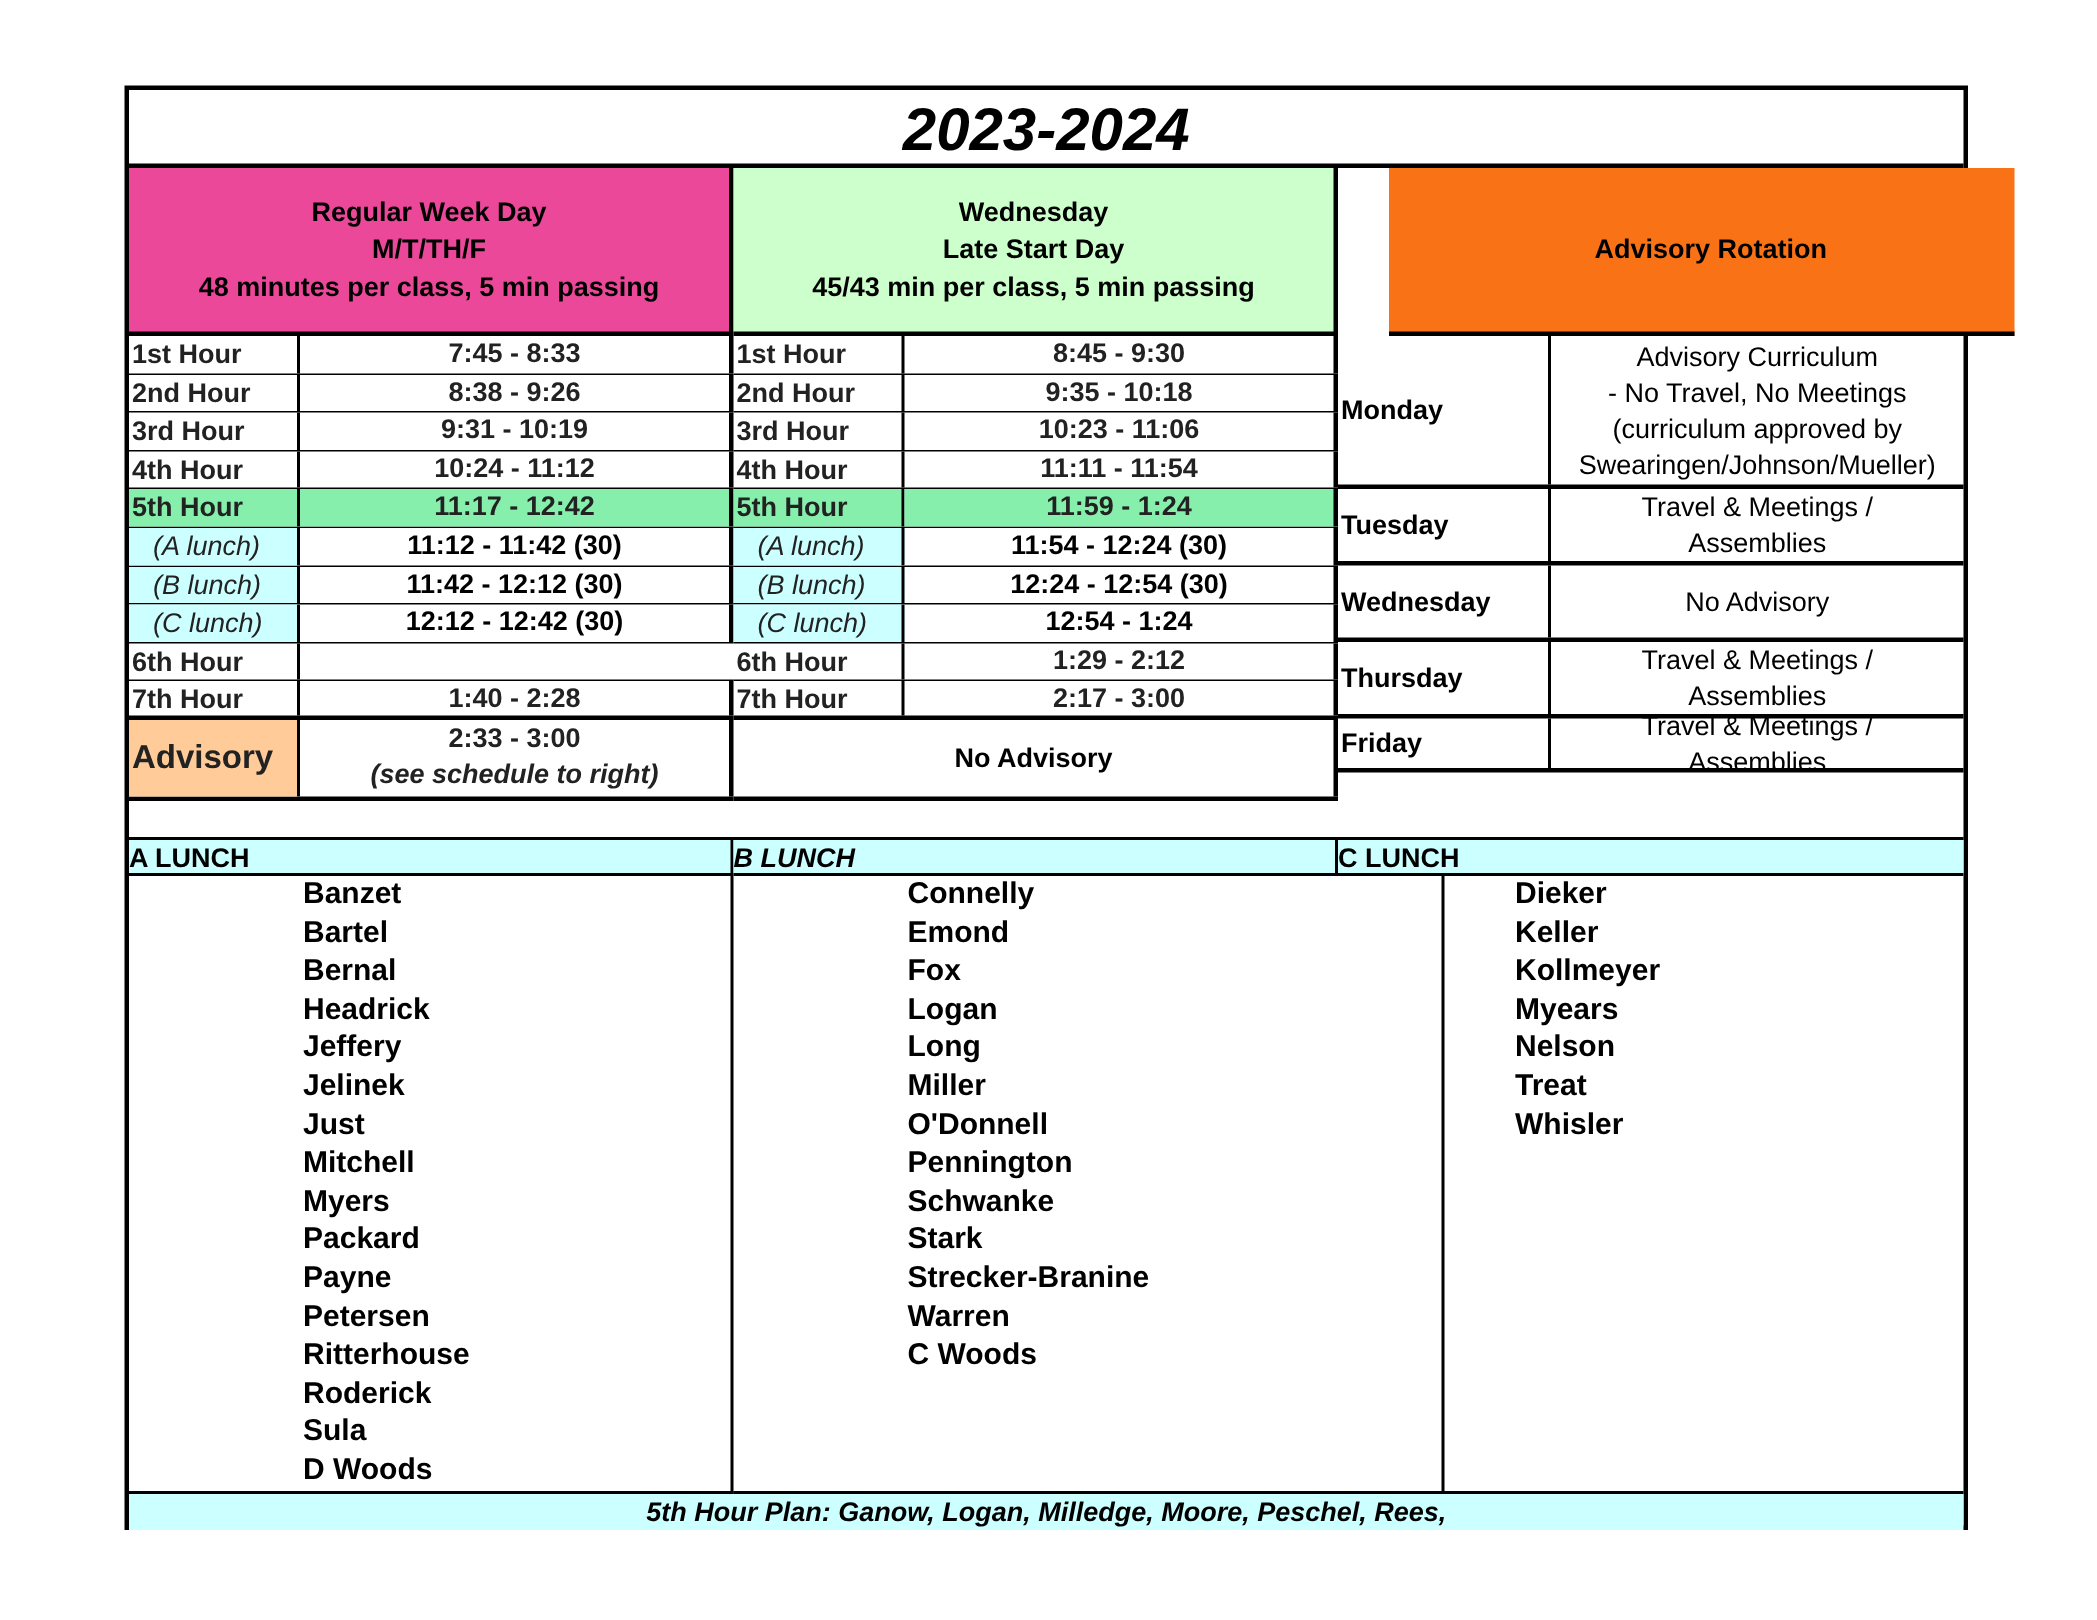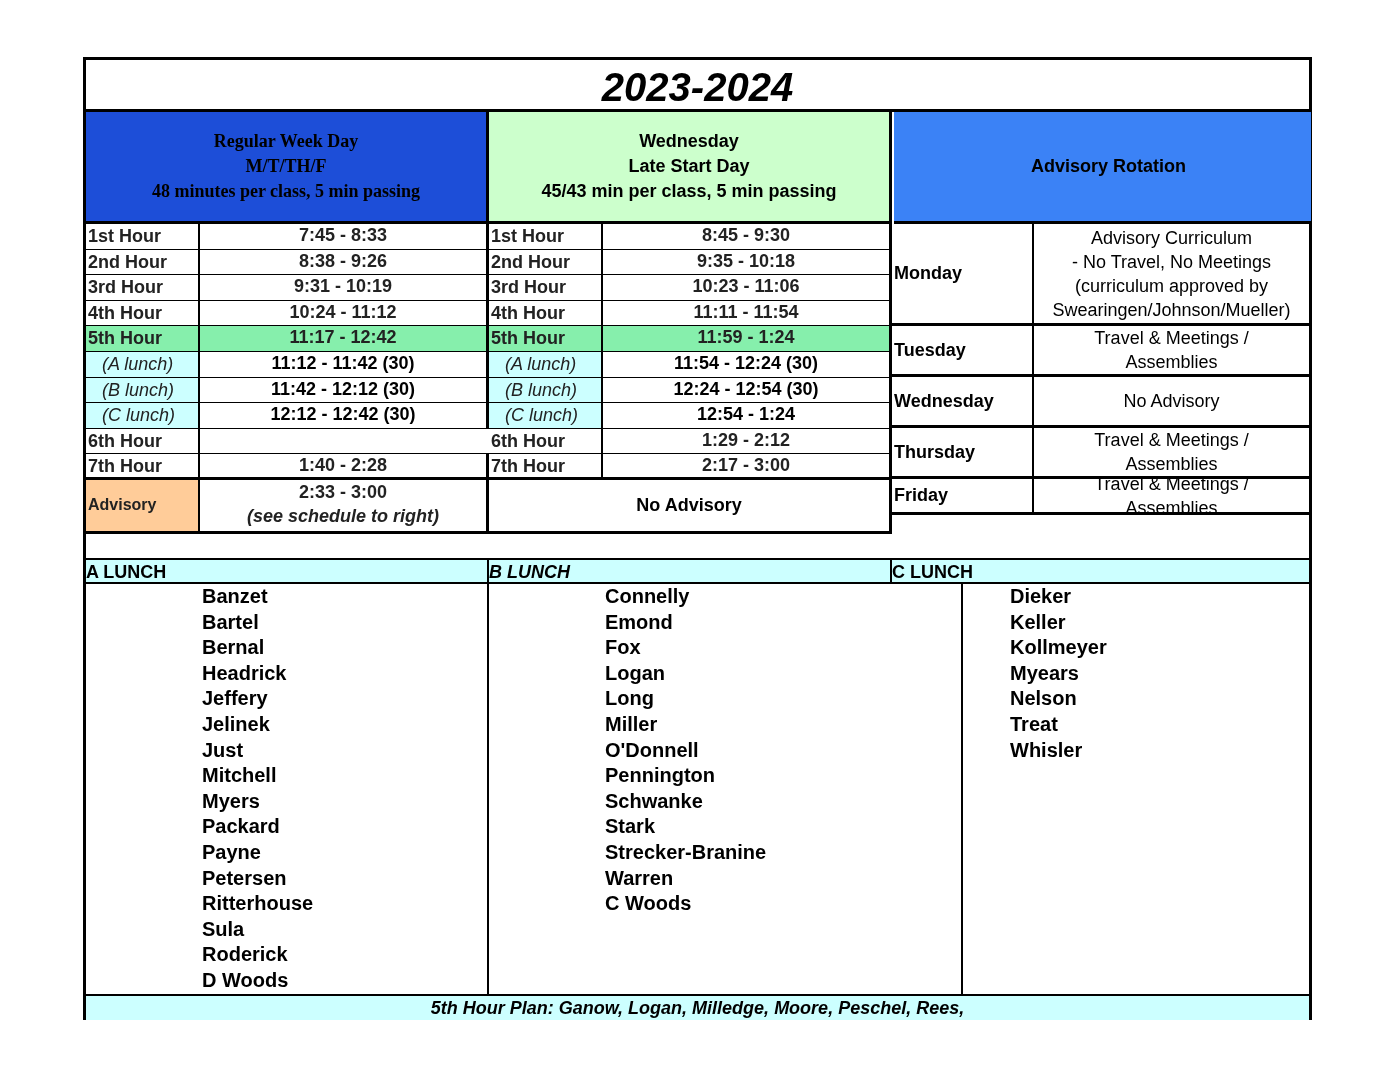--- a/index.html
+++ b/index.html
@@ -1,33 +1,33 @@
 <!DOCTYPE html>
 <html><head>
 <meta charset="utf-8">
 <style>
   html, body { margin:0; padding:0; background:#fff; }
   body { width:1398px; height:1080px; position:relative; font-family:"Liberation Sans", sans-serif; color:#000; }
   .sheet { position:absolute; left:83px; top:57px; width:1229px; height:963px; border:3px solid #000; box-sizing:border-box; }
   .abs { position:absolute; box-sizing:border-box; }
   .title { left:0; top:0; width:1223px; height:52px; text-align:center; font-size:40px; font-weight:bold; font-style:italic; line-height:54px; border-bottom:3px solid #000; }
   .hdr { top:52px; height:112px; display:flex; align-items:center; justify-content:center; flex-direction:column; font-weight:bold; font-size:18px; line-height:25px; text-align:center; border-bottom:3px solid #000; }
-  .hdr1 { left:0; width:403px; background:#1d4ed8; border-right:3px solid #000;font-family:Liberation Serif, serif; }
+  .hdr1 { left:0; width:403px; background:#ec4899; border-right:3px solid #000; }
   .hdr2 { left:403px; width:403px; background:#ccffcc; border-right:3px solid #000; }
-  .hdr3 { left:808px; width:417px; background:#3b82f6;padding-left:12px; }
+  .hdr3 { left:840px; width:417px; background:#f97316;padding-left:12px; }
   .grid { top:164px; width:403px; }
   .row { display:flex; height:25.6px; border-bottom:1.5px solid #000; box-sizing:border-box; }
   .row .lbl { width:114px; border-right:2px solid #000; font-weight:bold; font-size:18px; line-height:24px; padding-left:2px; box-sizing:border-box; color:#222; }
   .row .val { flex:1; text-align:center; font-weight:bold; font-size:18px; line-height:22px; color:#222; border-right:3px solid #000; }
   .row.teal .lbl, .row.teal .val { background:#86efac; }
   .row.lunch .lbl { background:#ccffff; font-style:italic; font-weight:normal; padding-left:16px; }
   .row.lunch .val { color:#000; }
   .row.thick { border-bottom:3px solid #000; }
   .adv-row { display:flex; height:51px; border-bottom:3px solid #000; }
-  .adv-row .lbl { width:114px; background:#ffcc99; border-right:2px solid #000; font-weight:bold; font-size:16px; display:flex; align-items:center; padding-left:2px; box-sizing:border-box; color:#222; }
+  .adv-row .lbl { width:114px; background:#ffcc99; border-right:2px solid #000; font-weight:bold; font-size:22px; display:flex; align-items:center; padding-left:2px; box-sizing:border-box; color:#222; }
   .adv-row .val { flex:1; text-align:center; font-size:18px; font-weight:bold; line-height:24px; color:#222; border-right:3px solid #000; }
   .adv-row .val i { display:block; }
   .noadv { flex:1; display:flex; align-items:center; justify-content:center; font-size:18px; font-weight:bold; border-right:3px solid #000; }
   .rot { left:806px; top:164px; width:417px; }
   .rot-row { display:flex; border-bottom:3px solid #000; box-sizing:border-box; }
   .rot-row .day { width:142px; border-right:2px solid #000; font-weight:bold; font-size:18px; display:flex; align-items:center; padding-left:2px; box-sizing:border-box; }
   .rot-row .desc { flex:1; text-align:center; font-size:18px; line-height:24px; display:flex; align-items:center; justify-content:center; flex-direction:column; }
   .spacer { left:0; top:474px; width:1223px; height:26px; border-bottom:2px solid #000; }
   .lunchhdr { top:500px; height:24px; background:#ccffff; font-size:18px; font-weight:bold; line-height:24px; border-bottom:2px solid #000; }
   .lh1 { left:0; width:403px; border-right:2px solid #000; }
@@ -206,22 +206,22 @@
       <div>Headrick</div>
       <div>Jeffery</div>
       <div>Jelinek</div>
       <div>Just</div>
       <div>Mitchell</div>
       <div>Myers</div>
       <div>Packard</div>
       <div>Payne</div>
       <div>Petersen</div>
       <div>Ritterhouse</div>
+      <div>Roderick</div>
       <div>Sula</div>
-      <div>Roderick</div>
       <div>D Woods</div>
     </div>
   <div class="abs lcol lc2">
       <div>Connelly</div>
       <div>Emond</div>
       <div>Fox</div>
       <div>Logan</div>
       <div>Long</div>
       <div>Miller</div>
       <div>O'Donnell</div>

